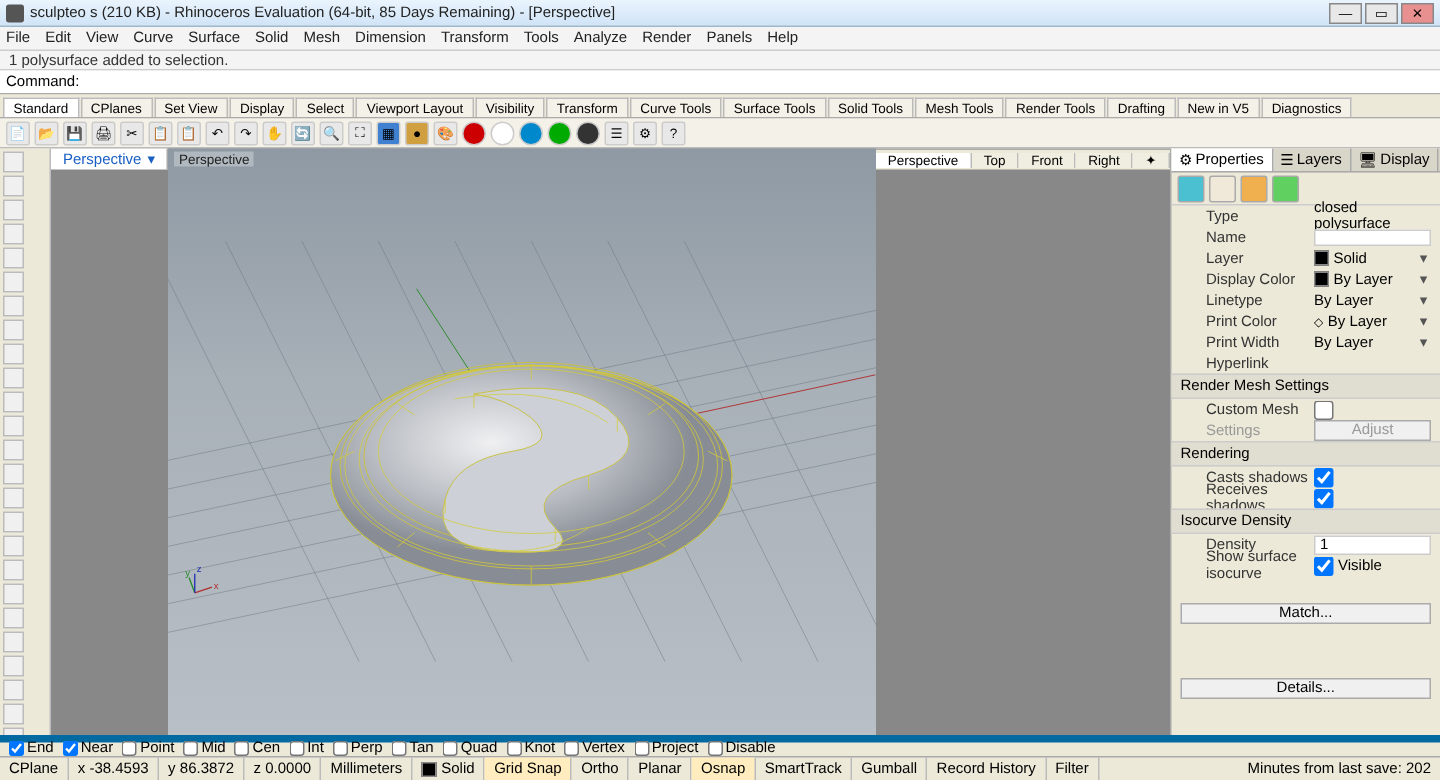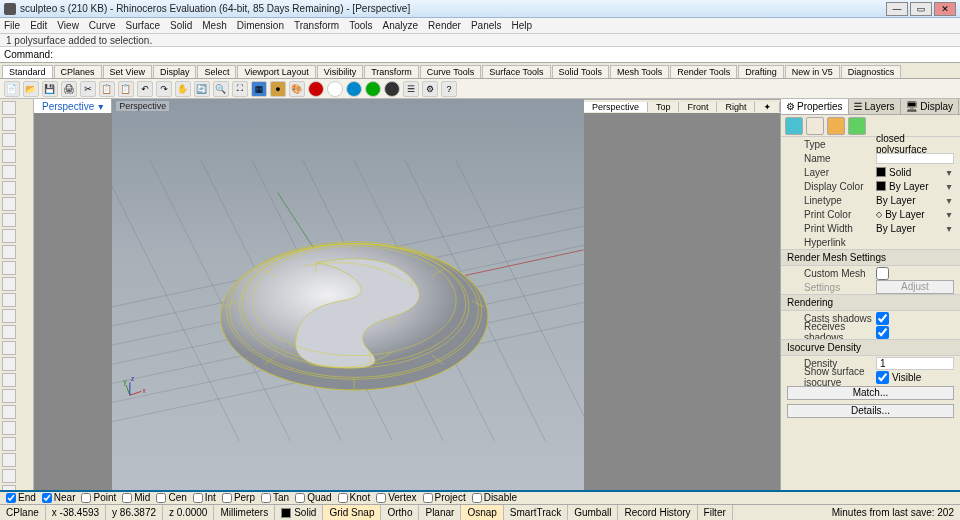--- a/index.html
+++ b/index.html
@@ -39,22 +39,22 @@
 .rp-tab { padding: 1px 5px; border-right: 1px solid #aaa; cursor: pointer; display: flex; align-items: center; gap: 2px; }
 .rp-tab.active { background: #fff; }
 .rp-icons { height: 22px; display: flex; align-items: center; gap: 3px; padding: 2px 4px; border-bottom: 1px solid #ccc; }
 .rp-ibtn { width: 18px; height: 18px; border: 1px solid #aaa; border-radius: 2px; cursor: pointer; }
 .rp-section-hdr { padding: 2px 6px; background: #e0ded0; border-top: 1px solid #ccc; border-bottom: 1px solid #ccc; }
 .rp-row { display: flex; align-items: center; padding: 1px 6px; height: 14px; }
 .rp-row .k { width: 72px; color: #333; margin-left: 17px; }
 .rp-row .v { flex: 1; display: flex; align-items: center; gap: 3px; }
 .rp-row .arrow { width: 10px; text-align: center; color: #555; cursor: pointer; }
 .swatch { width: 10px; height: 10px; border: 1px solid #888; }
-.rp-btn { margin: 2px 6px; height: 14px; background: #f0f0f0; border: 1px solid #aaa; text-align: center; line-height: 12px; cursor: pointer; }
-.osnap-bar { height: 14px; background: #ece9d8; display: flex; align-items: flex-start; gap: 6px; padding: 0 6px; border-top: 2px solid #0369a1; font-size: 9px; }
+.rp-btn { margin: 18px 6px; height: 14px; background: #f0f0f0; border: 1px solid #aaa; text-align: center; line-height: 12px; cursor: pointer; }
+.osnap-bar { height: 14px; background: #ece9d8; display: flex; align-items: flex-end; gap: 6px; padding: 0 6px; border-top: 5px solid #0369a1; font-size: 9px; }
 .osnap-bar label { display: flex; align-items: center; gap: 2px; }
 .osnap-bar input { width: 10px; height: 10px; }
 .statusbar { height: 16px; background: #ece9d8; display: flex; align-items: center; border-top: 1px solid #aaa; font-size: 9px; }
 .statusbar .cell { padding: 0 6px; border-right: 1px solid #bbb; height: 100%; display: flex; align-items: center; }
 .statusbar .cell.on { background: #ffedc0; }
 </style>
 </head>
 <body>
 
 <div class="titlebar">

